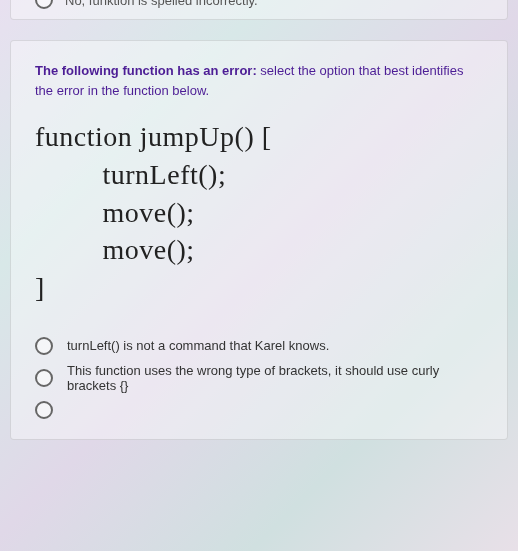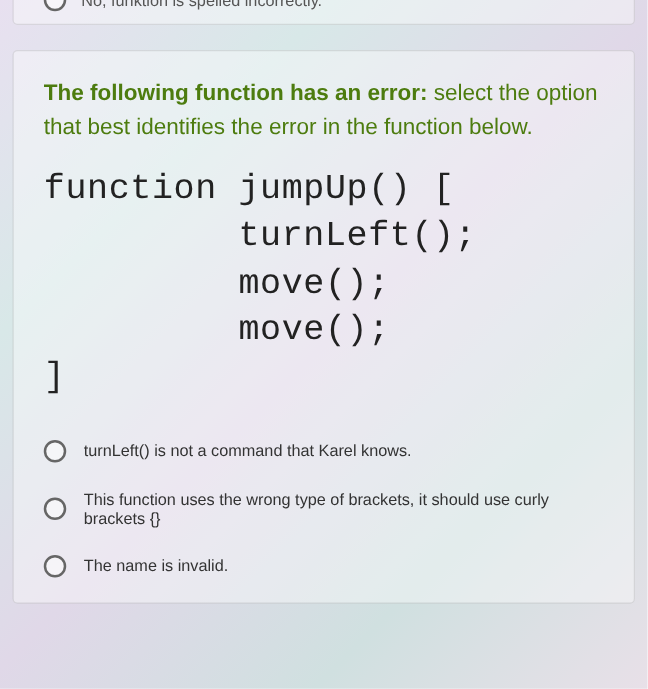--- a/index.html
+++ b/index.html
@@ -32,39 +32,39 @@
     }
     .radio {
       width: 18px;
       height: 18px;
       border: 2px solid #666;
       border-radius: 50%;
       flex-shrink: 0;
       background: rgba(255,255,255,0.5);
     }
     .prompt {
-      color: #4d7c0f;
-      font-size: 18px;
+      color: #4c1d95;
+      font-size: 13px;
       line-height: 1.5;
       margin-bottom: 18px;
     }
     .prompt-bold { font-weight: bold; }
     .code-block {
-      font-family: Liberation Mono, monospace;
+      font-family: Liberation Serif, serif;
       font-size: 28px;
       color: #222;
       line-height: 1.35;
       white-space: pre;
       margin-bottom: 30px;
       letter-spacing: 0.5px;
     }
     .options {
       display: flex;
       flex-direction: column;
-      gap: 22px;
+      gap: 8px;
     }
     .option {
       display: flex;
       align-items: center;
       gap: 14px;
     }
     .option-text {
       color: #333;
       font-size: 13px;
     }
@@ -94,16 +94,15 @@
     <div class="option">
       <div class="radio"></div>
       <span class="option-text">turnLeft() is not a command that Karel knows.</span>
     </div>
     <div class="option">
       <div class="radio"></div>
       <span class="option-text">This function uses the wrong type of brackets, it should use curly brackets {}</span>
     </div>
     <div class="option">
       <div class="radio"></div>
-      <span class="option-text">The name is invalid.</span>
     </div>
   </div>
 </div>
 
 </body></html>

